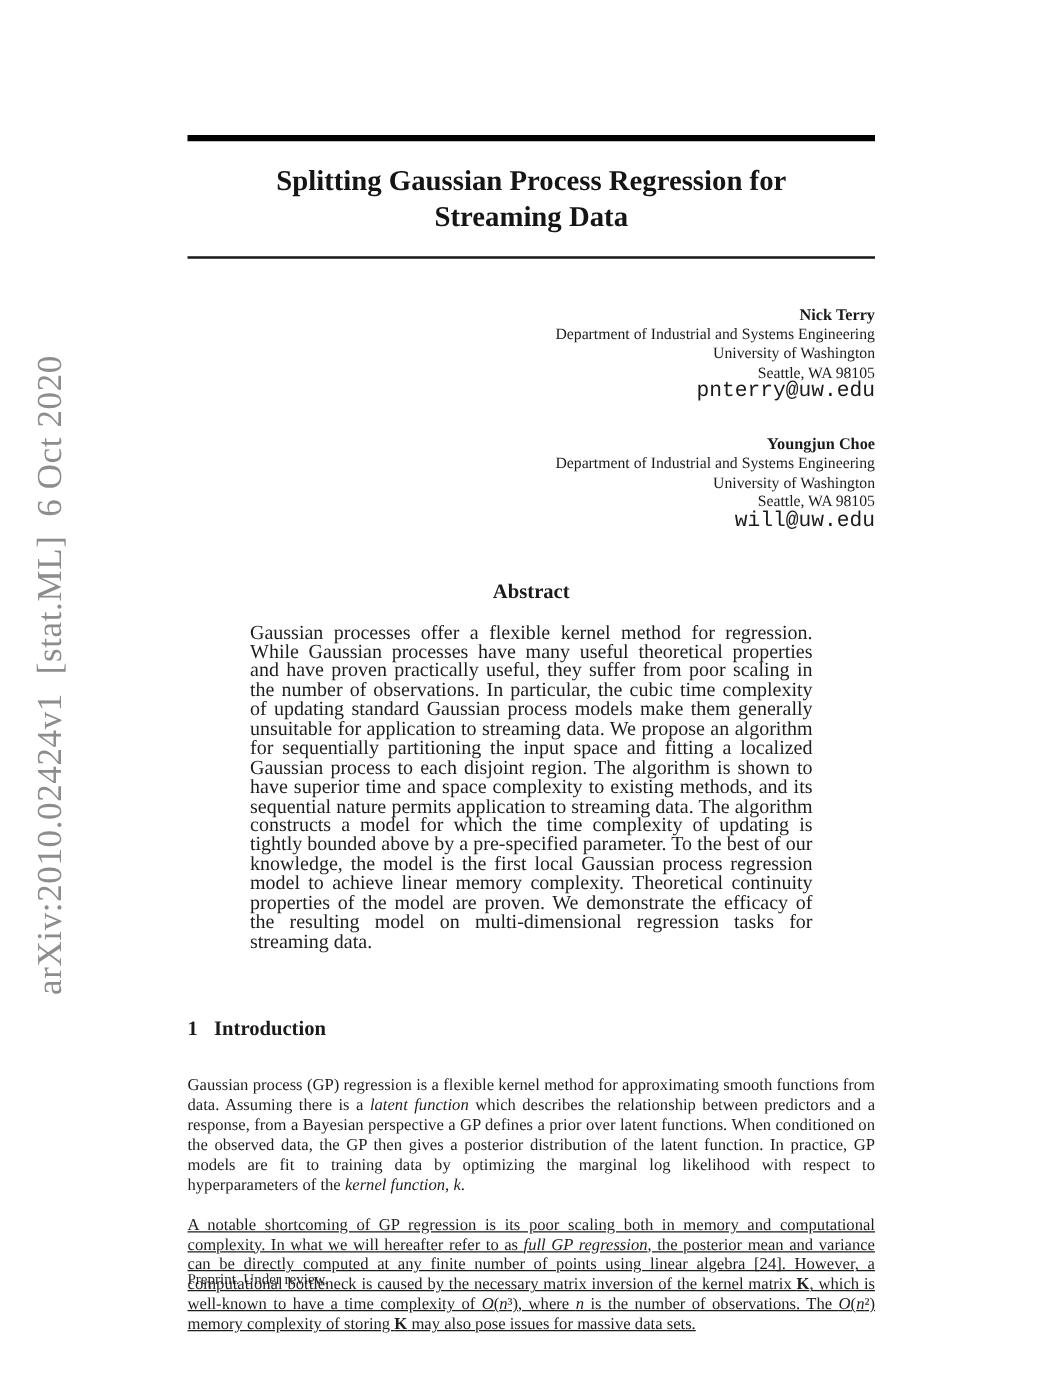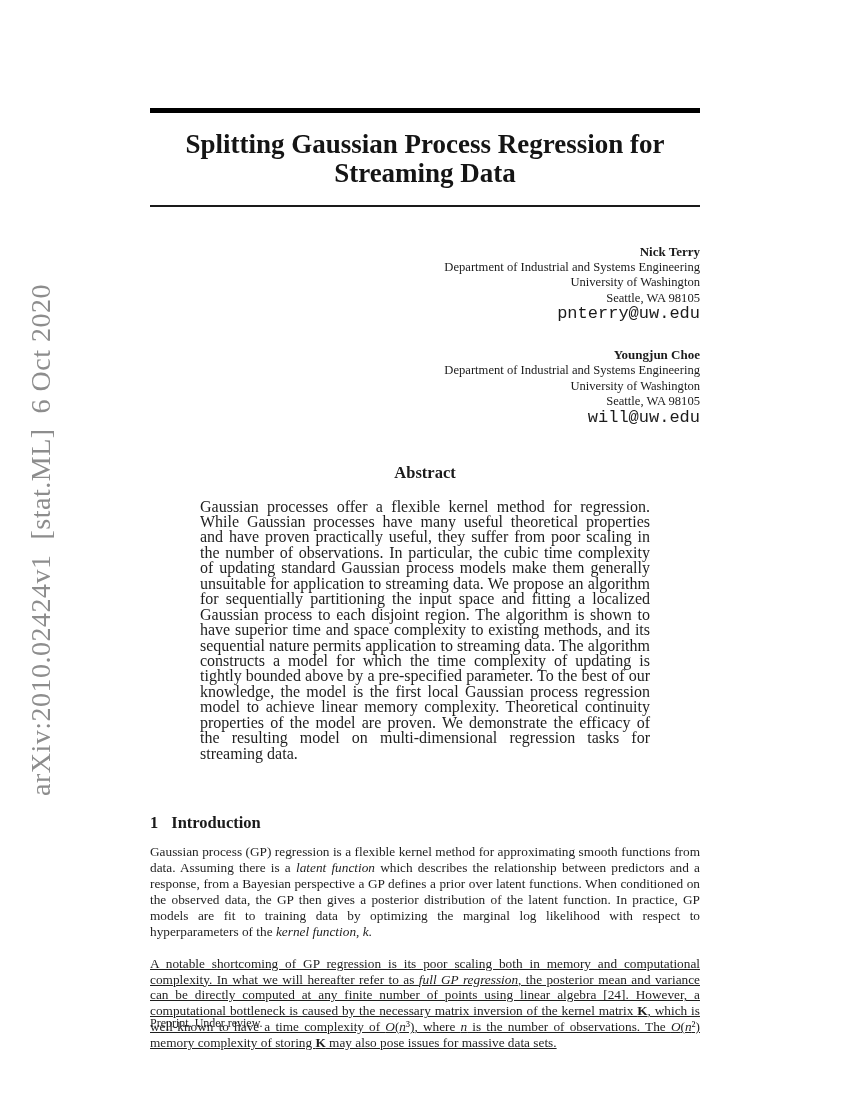--- a/index.html
+++ b/index.html
@@ -33,21 +33,21 @@
     top: 0;
     width: 550px;
     padding-top: 108px;
   }
 
   .rule-thick { height: 5px; background: #000; }
   .rule-thin  { height: 1.5px; background: #1a1a1a; margin-top: 17px; }
 
   .title {
     margin: 17px 0 0 0;
-    font-size: 27px;
+    font-size: 23px;
     font-weight: bold;
     text-align: center;
     line-height: 29px;
     white-space: pre-line;
     color: #151515;
   }
 
   .authors { margin-top: 37px; text-align: right; font-size: 12.6px; line-height: 15.5px; }
   .author + .author { margin-top: 25px; }
   .author-name { font-weight: bold; font-size: 13px; line-height: 16px; }
@@ -80,21 +80,21 @@
   }
   .section-heading .sec-num { display: inline-block; }
   .section-heading .sec-title { display: inline-block; margin-left: 13px; margin-top: 20px; }
 
   .body-para {
     text-align: justify;
     font-size: 13.3px;
     line-height: 15.9px;
     color: #1e1e1e;
   }
-  .para-1 { margin-top: 12px; }
+  .para-1 { margin-top: 28px; }
   .para-2 { margin-top: 16px; text-decoration: underline; }
 
   .s-i   { font-style: italic; }
   .s-m   { font-style: italic; }
   .s-cal { font-style: italic; }
   .s-b   { font-weight: bold; }
 
   .footer {
     position: absolute;
     left: 150px;

